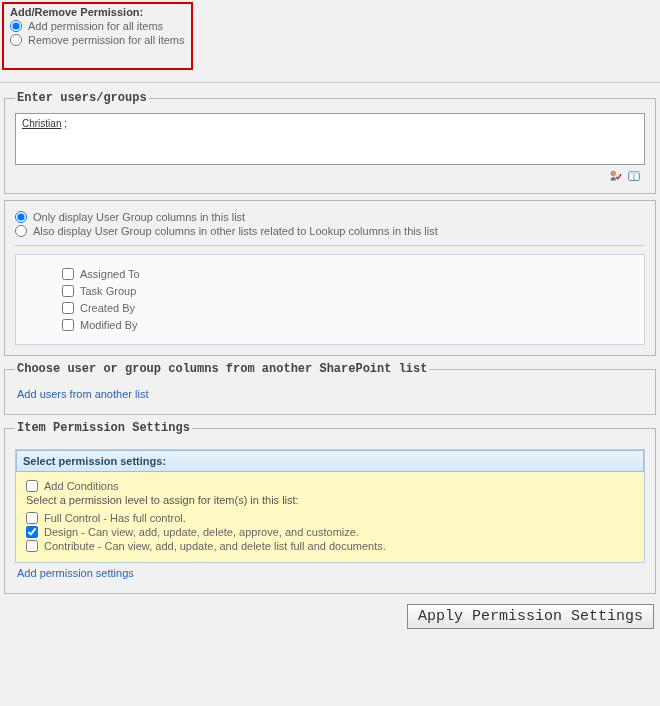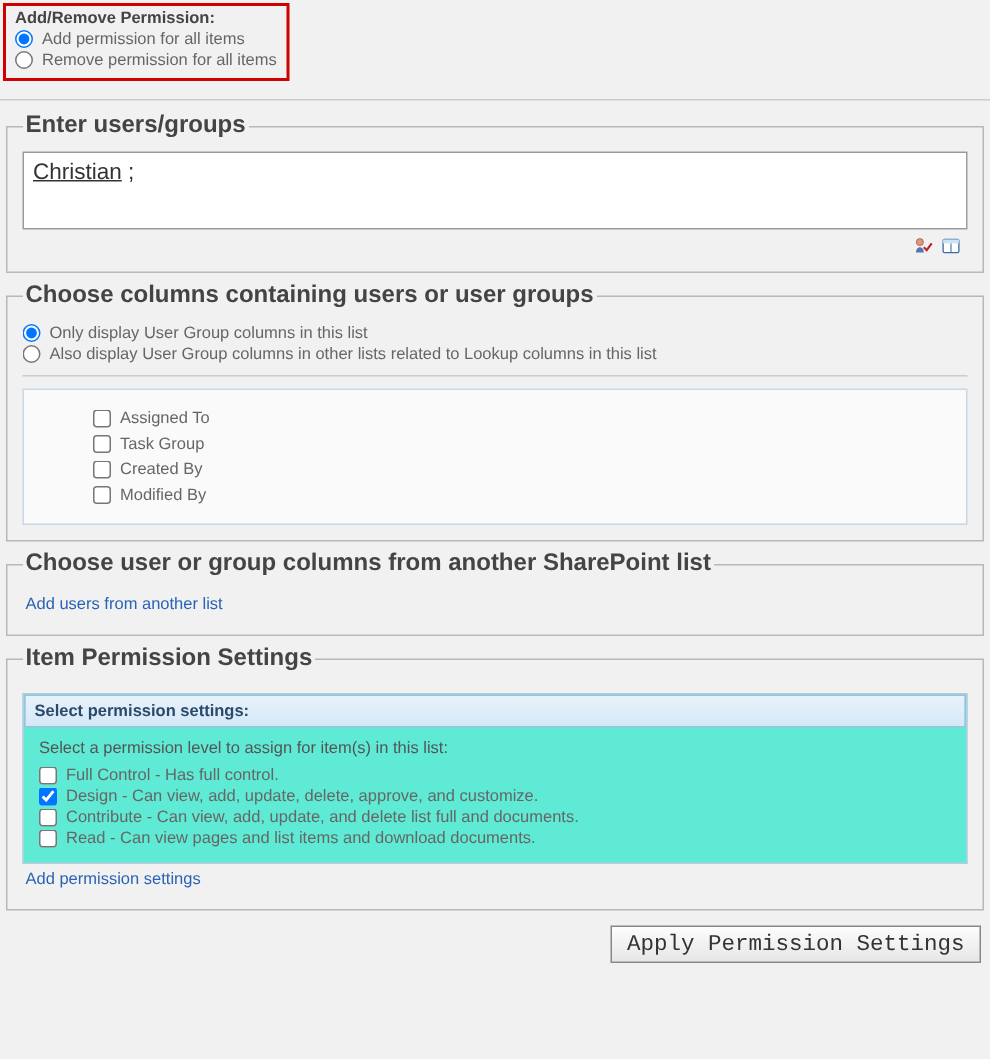--- a/index.html
+++ b/index.html
@@ -15,26 +15,27 @@
   .section { margin: 0 0 12px 0; }
   fieldset {
     border: 1px solid #b8b8b8;
     margin: 6px 4px;
     padding: 8px 10px 10px 10px;
   }
   legend {
     font-weight: bold;
     color: #444;
     padding: 0 2px;
-    font-size: 16px;
+    font-size: 12px;
+    font-family: Liberation Mono, monospace;
   }
   .highlight-box {
     border: 2px solid #d00000;
     display: inline-block;
-    padding: 2px 6px 4px 6px;
+    padding: 2px 6px 20px 6px;
     margin: 2px 0 0 2px;
   }
   .highlight-title {
     font-weight: bold;
     color: #444;
     margin-bottom: 2px;
   }
   .radio-row, .check-row {
     display: flex;
     align-items: center;
@@ -45,40 +46,40 @@
   input[type=radio], input[type=checkbox] {
     margin: 0 2px 0 0;
     width: 12px; height: 12px;
   }
   .users-box {
     width: 100%;
     height: 52px;
     border: 1px solid #999;
     background: #fff;
     padding: 4px 6px;
-    font-size: 15px;
+    font-size: 10px;
     color: #333;
     overflow: auto;
   }
   .users-box .underline { text-decoration: underline; }
   .icon-row {
     text-align: right;
     margin-top: 4px;
     padding-right: 4px;
   }
   .icon {
     display: inline-block;
     width: 14px; height: 14px;
     margin-left: 2px;
     vertical-align: middle;
   }
   .hr { border: 0; border-top: 1px solid #ccc; margin: 8px 0; width:100%; }
   .inner-box {
     border: 1px solid #b6cde0;
-    background: #5eead4;
+    background: #fef9c3;
     padding: 8px 10px;
     margin-top: 6px;
   }
   .sel-header {
     background: linear-gradient(#e8f2fb,#d5e8f8);
     border: 1px solid #9cc1df;
     color: #2a4a6a;
     font-weight: bold;
     padding: 4px 6px;
     margin: -8px -10px 8px -10px;
@@ -142,21 +143,20 @@
       <svg viewBox="0 0 16 16">
           <rect x="2" y="3" width="12" height="10" rx="1" fill="#fff" stroke="#3a6ea8" stroke-width="1"></rect>
           <rect x="2" y="3" width="12" height="3" fill="#cfe2f3"></rect>
           <line x1="8" y1="6" x2="8" y2="13" stroke="#3a6ea8" stroke-width="0.8"></line>
         </svg>
     </span>
   </div>
 </fieldset>
 
 <fieldset>
-  <legend>Choose columns containing users or user groups</legend>
   <label class="radio-row">
     <input type="radio" name="scope" checked="" style="">
     <span>Only display User Group columns in this list</span>
   </label>
   <label class="radio-row">
     <input type="radio" name="scope" style="">
     <span>Also display User Group columns in other lists related to Lookup columns in this list</span>
   </label>
   <hr class="hr">
   <div class="inner-box col-list" style="background:#fafafa;border-color:#c7d7e4;padding-left:46px;">
@@ -181,36 +181,36 @@
 
 <fieldset>
   <legend>Choose user or group columns from another SharePoint list</legend>
   <span class="link">Add users from another list</span>
 </fieldset>
 
 <fieldset>
   <legend>Item Permission Settings</legend>
   <div class="inner-box">
     <div class="sel-header">Select permission settings:</div>
+    <label class="check-row">
+      <input type="checkbox" style="">
+      <span>Add Conditions</span>
+    </label>
     <div class="perm-desc">Select a permission level to assign for item(s) in this list:</div>
     <label class="check-row">
       <input type="checkbox" style="">
       <span>Full Control - Has full control.</span>
     </label>
     <label class="check-row">
       <input type="checkbox" checked="" style="">
       <span>Design - Can view, add, update, delete, approve, and customize.</span>
     </label>
     <label class="check-row">
       <input type="checkbox" style="">
       <span>Contribute - Can view, add, update, and delete list full and documents.</span>
-    </label>
-    <label class="check-row">
-      <input type="checkbox" style="">
-      <span>Read - Can view pages and list items and download documents.</span>
     </label>
   </div>
   <span class="link">Add permission settings</span>
 </fieldset>
 
 <div class="apply-row">
   <button class="apply">Apply Permission Settings</button>
 </div>
 
 </body></html>

